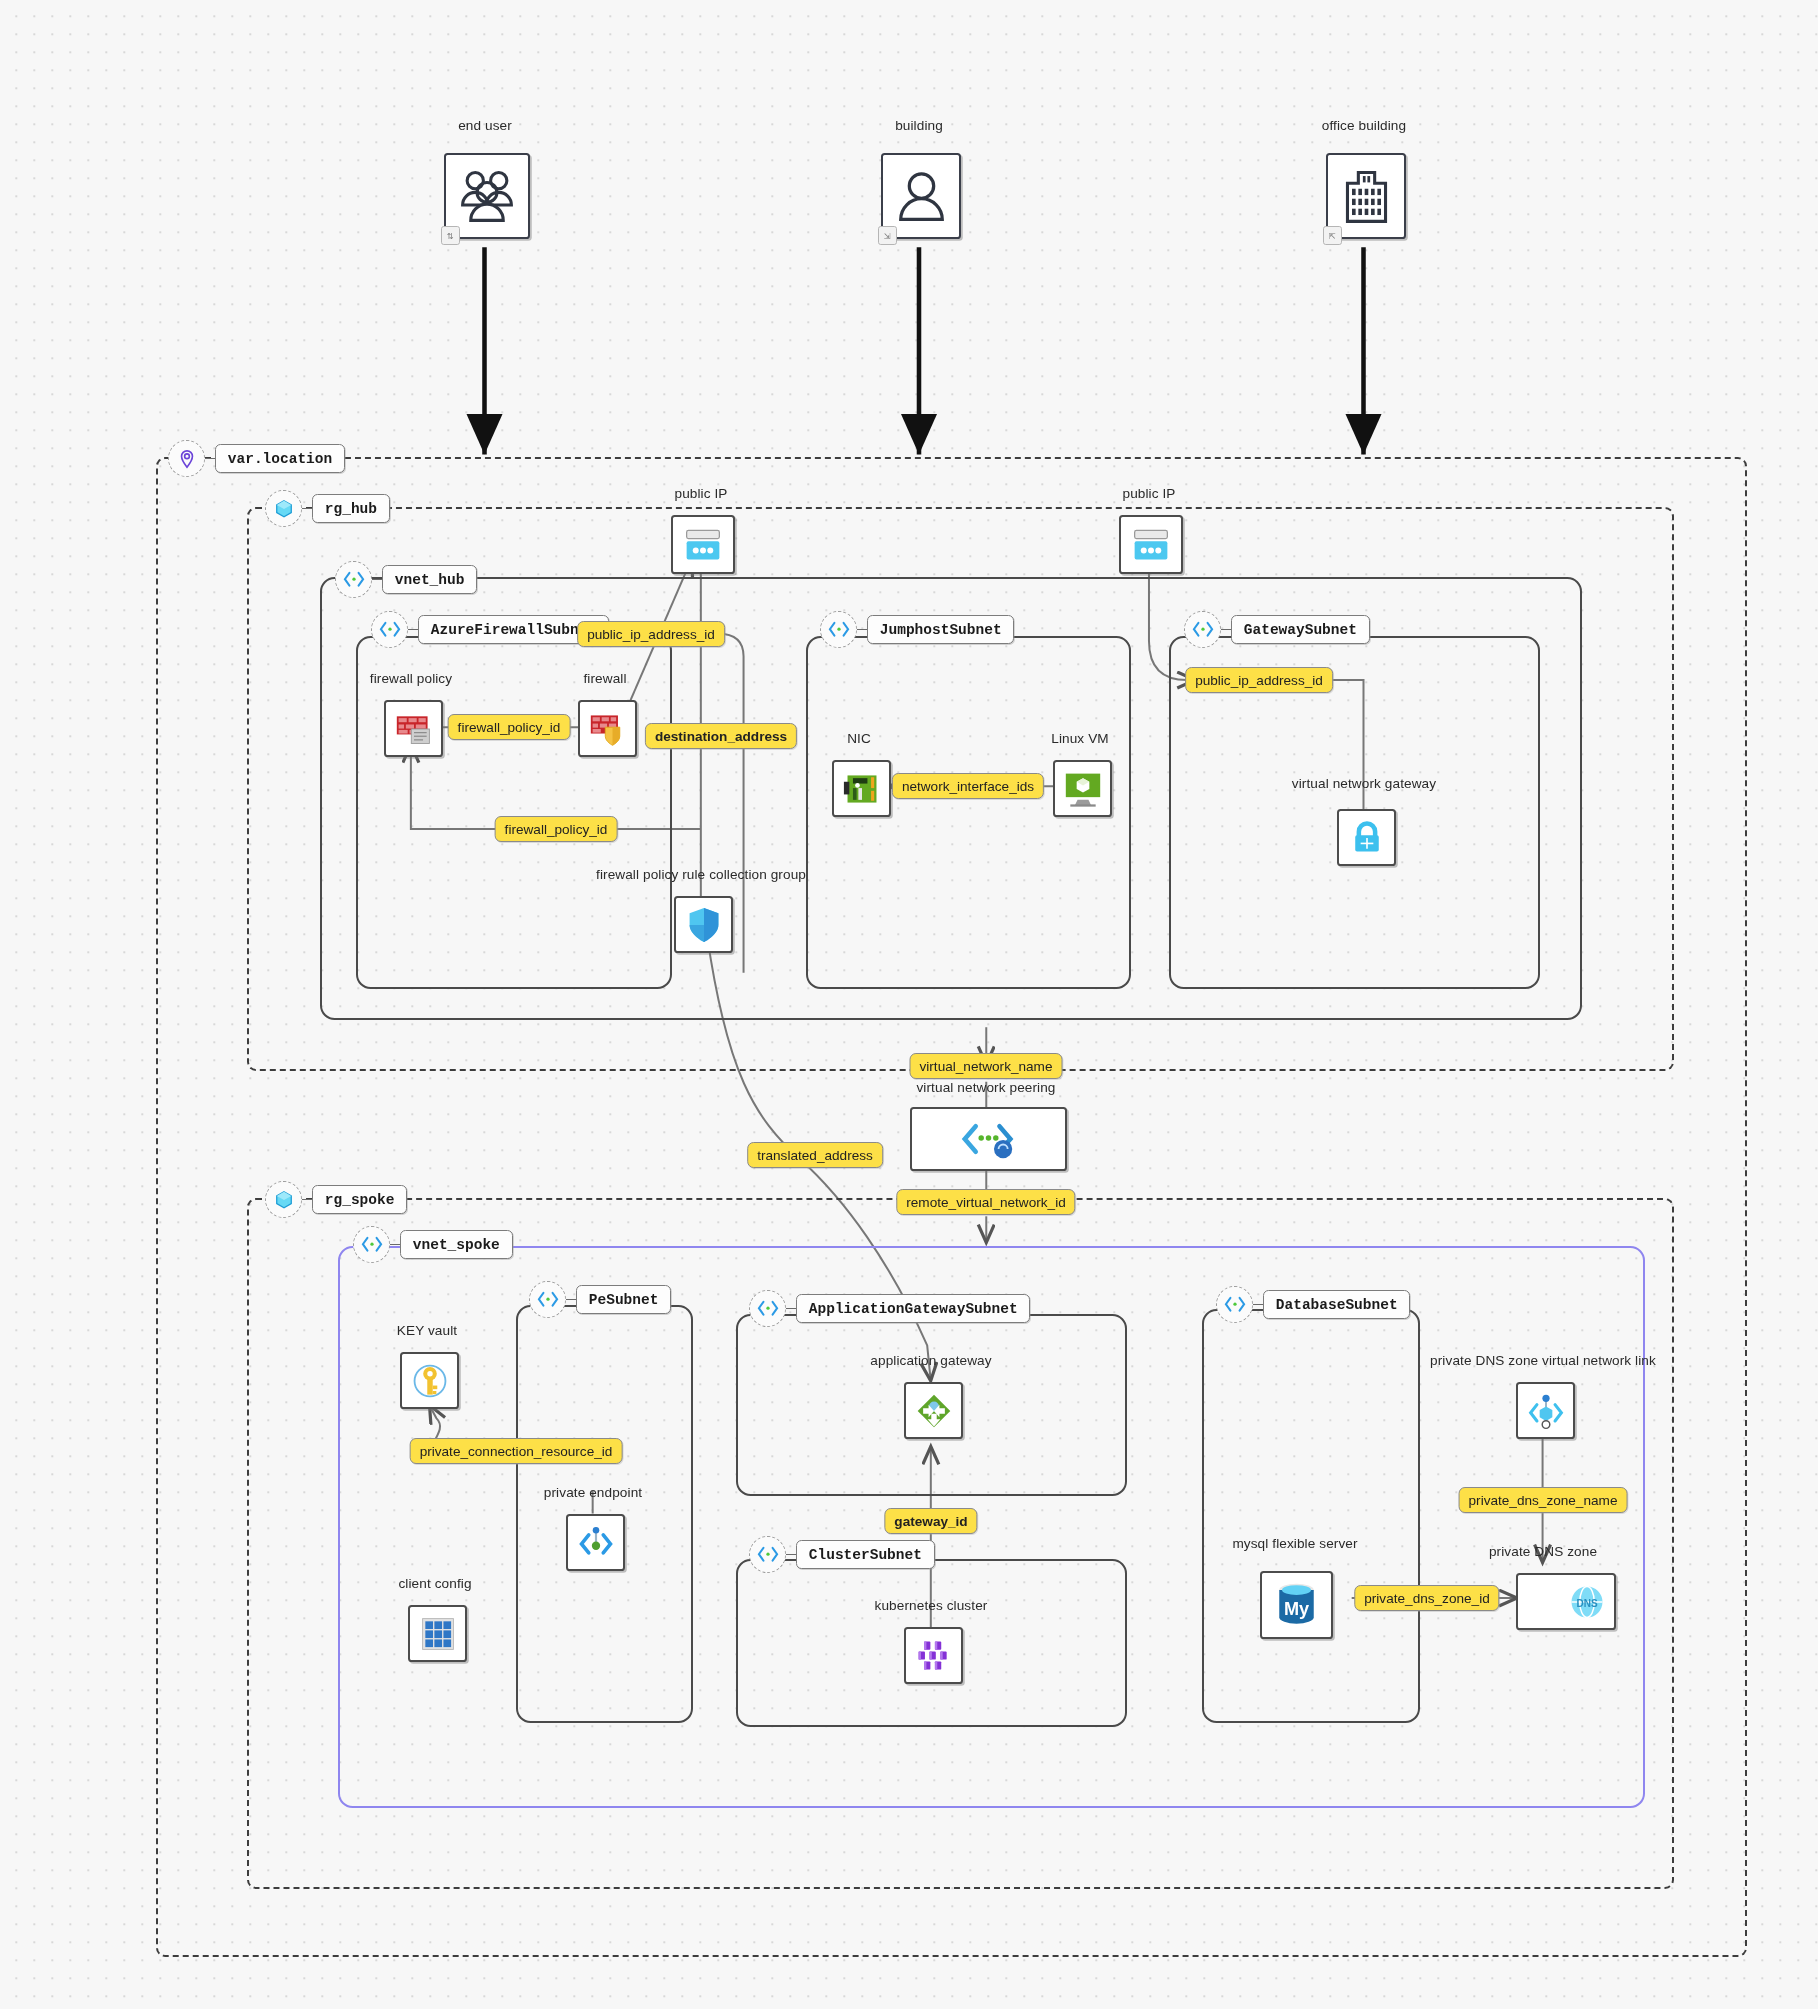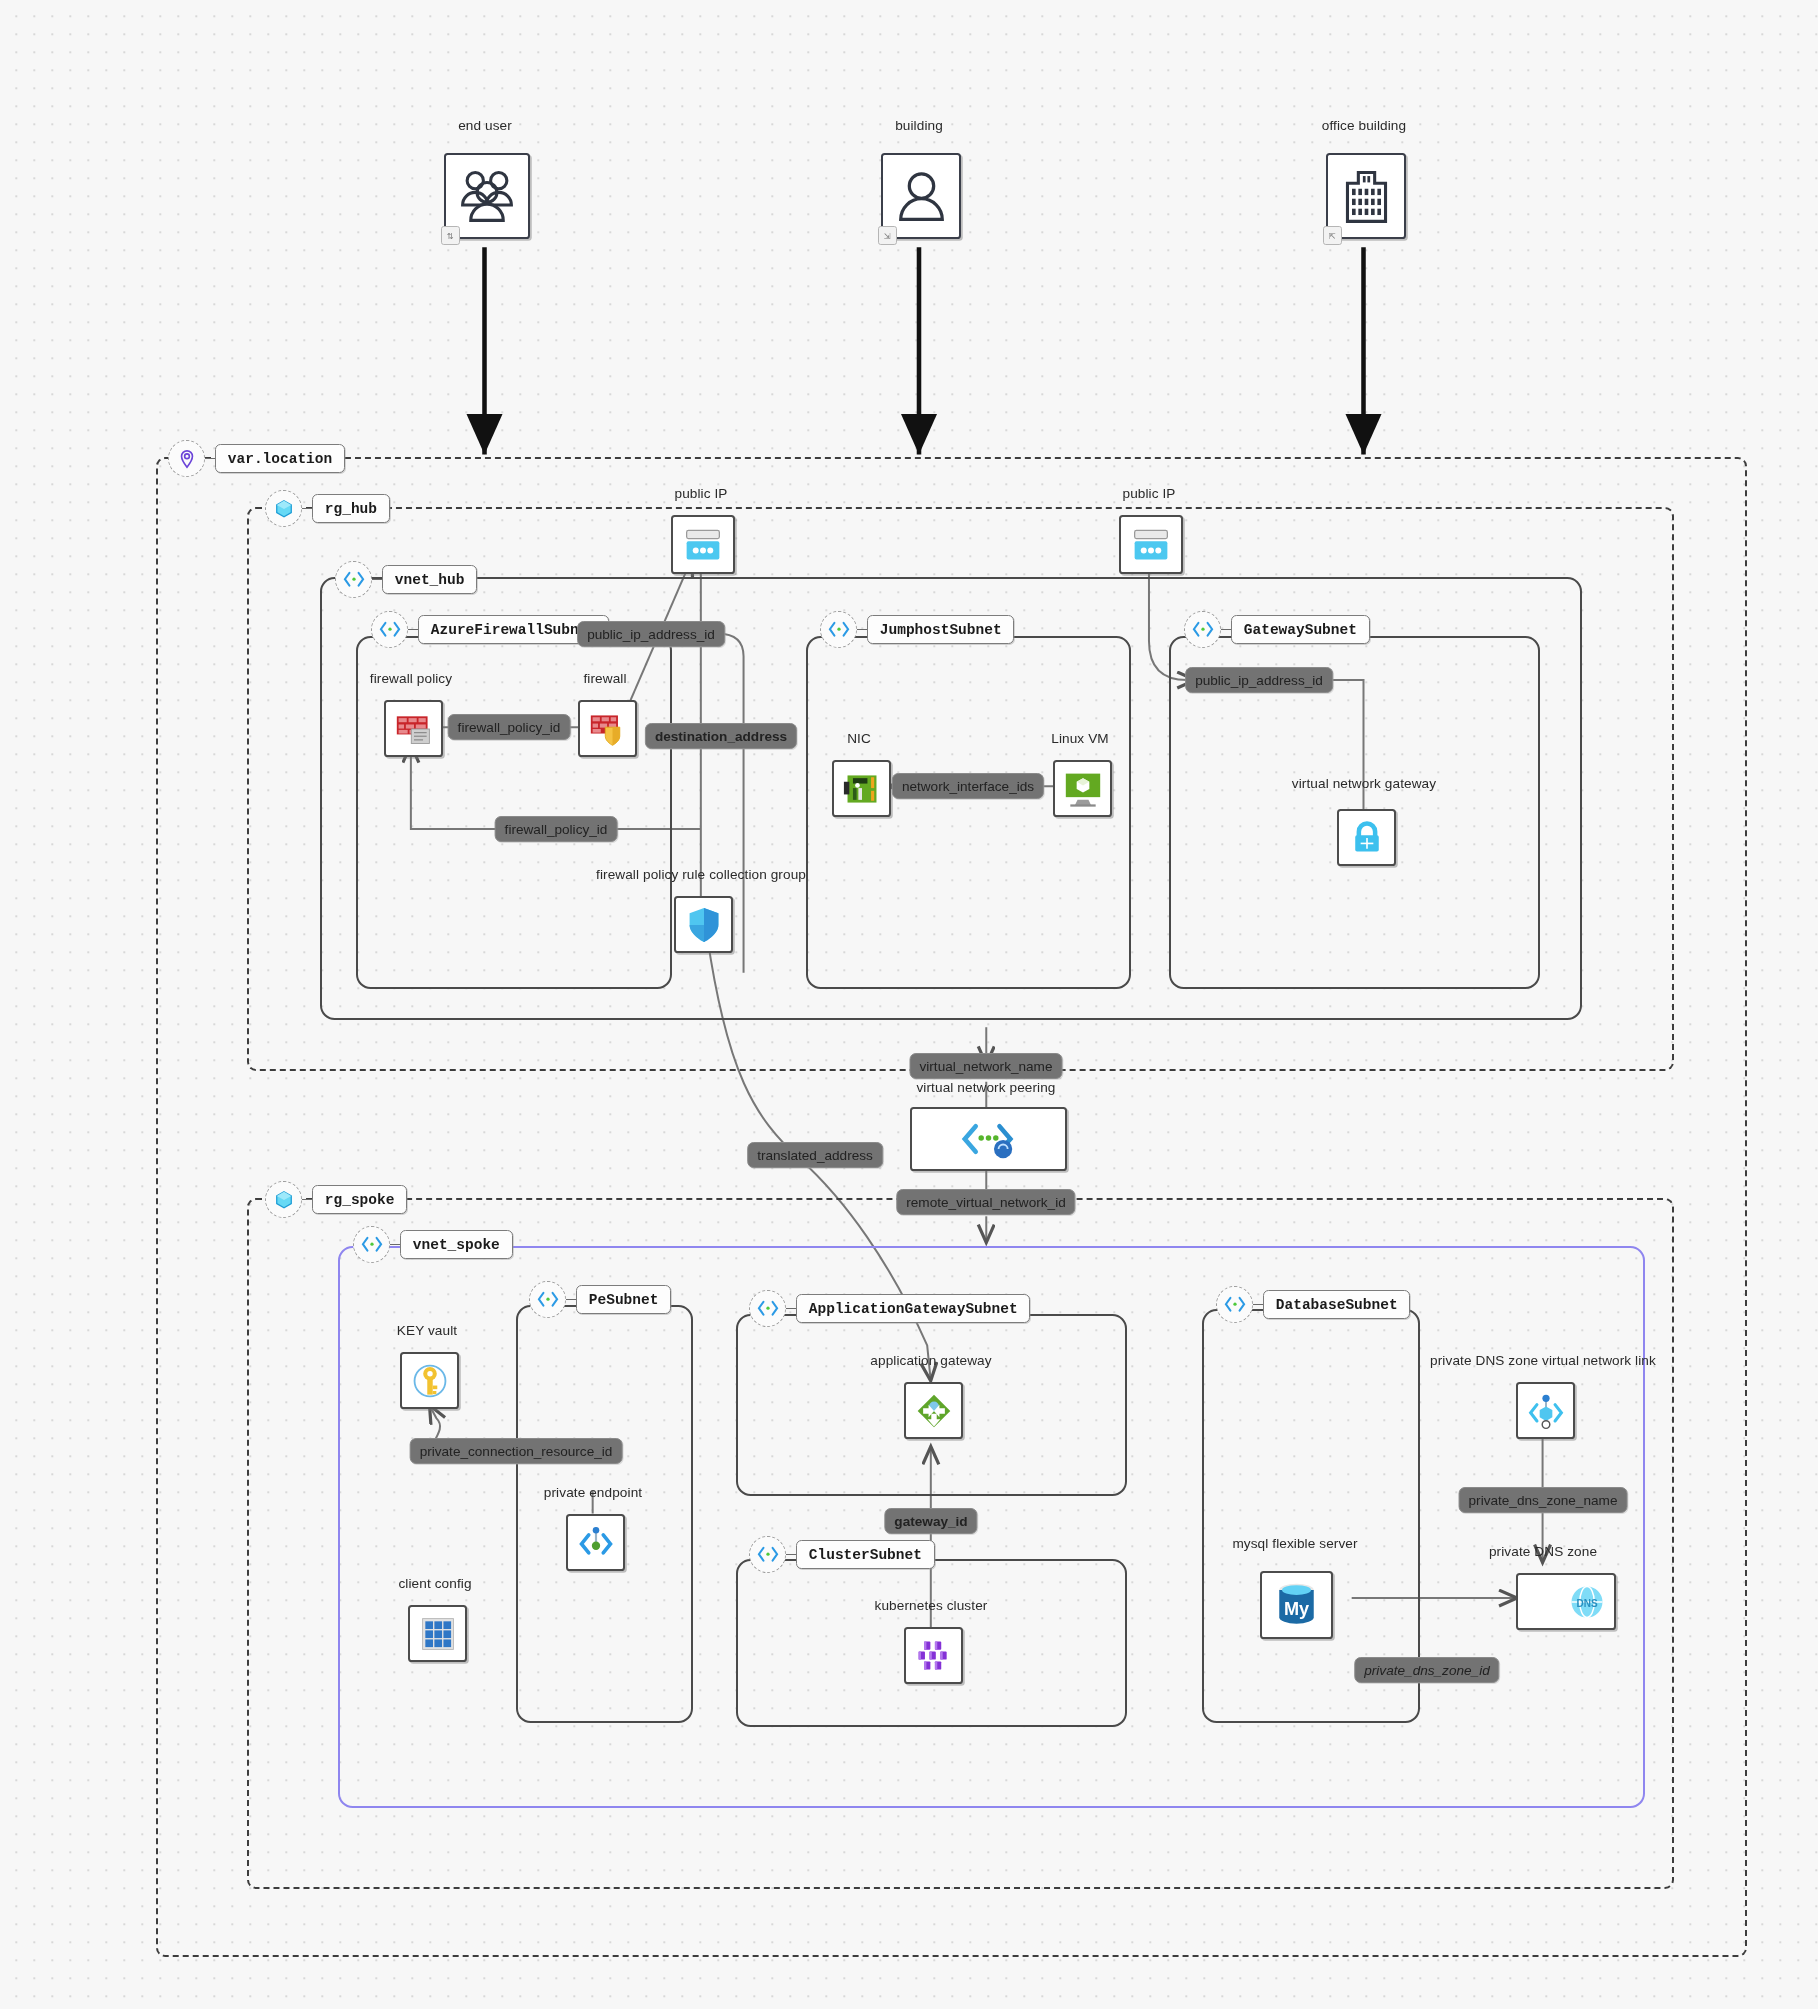--- a/index.html
+++ b/index.html
@@ -48,21 +48,21 @@
   .chead .conn{width:10px;height:0;border-top:1.5px solid #6a6a6a;flex:none;}
   .pill{
     background:#fdfdfd;border:1.3px solid #7c7c7c;border-radius:5.5px;
     padding:5.5px 11.8px;font-family:"Liberation Mono", monospace;
     font-size:14.5px;font-weight:bold;color:#1b1b1b;white-space:nowrap;
     box-shadow:0.9px 0.9px 0 rgba(150,150,150,.4);
   }
 
   
   .elabel{
-    position:absolute;background:#737373;border:1.2px solid #8a8a8a;border-radius:6.4px;
+    position:absolute;background:#fde047;border:1.2px solid #8a8a8a;border-radius:6.4px;
     padding:4.5px 9px;font-size:13.6px;color:#222;white-space:nowrap;
     box-shadow:0.9px 0.9px 0 rgba(160,160,160,.35);
     transform:translate(-50%,-50%);
   }
 
   
   .actor .ibox{border:2.3px solid #3b3f4a;}
   .minibtn{
     position:absolute;left:-5.5px;bottom:-8.2px;width:17.3px;height:17.3px;
     background:#f2f2f2;border:0.9px solid #b5b5b5;border-radius:2.7px;
@@ -609,16 +609,16 @@
   <div class="elabel" style="left:721px;top:736px;font-weight:bold;">destination_address</div>
   <div class="elabel" style="left:556px;top:829px;">firewall_policy_id</div>
   <div class="elabel" style="left:968px;top:786px;">network_interface_ids</div>
   <div class="elabel" style="left:1259px;top:680px;">public_ip_address_id</div>
   <div class="elabel" style="left:986px;top:1066px;">virtual_network_name</div>
   <div class="elabel" style="left:986px;top:1202px;">remote_virtual_network_id</div>
   <div class="elabel" style="left:815px;top:1155px;">translated_address</div>
   <div class="elabel" style="left:516px;top:1451px;">private_connection_resource_id</div>
   <div class="elabel" style="left:931px;top:1521px;font-weight:bold;">gateway_id</div>
   <div class="elabel" style="left:1543px;top:1500px;">private_dns_zone_name</div>
-  <div class="elabel" style="left:1427px;top:1670px;font-style:italic;">private_dns_zone_id</div>
+  <div class="elabel" style="left:1427px;top:1598px;">private_dns_zone_id</div>
 
 </div>
 
 
 </body></html>

